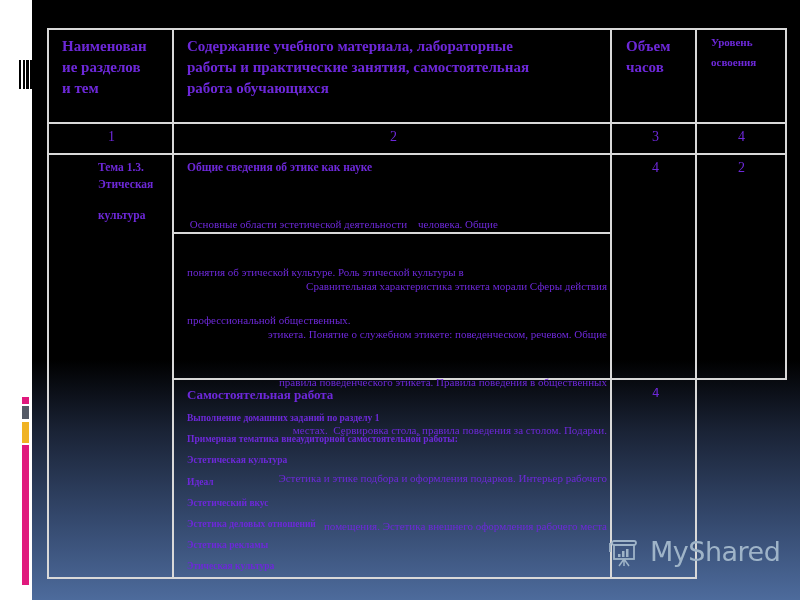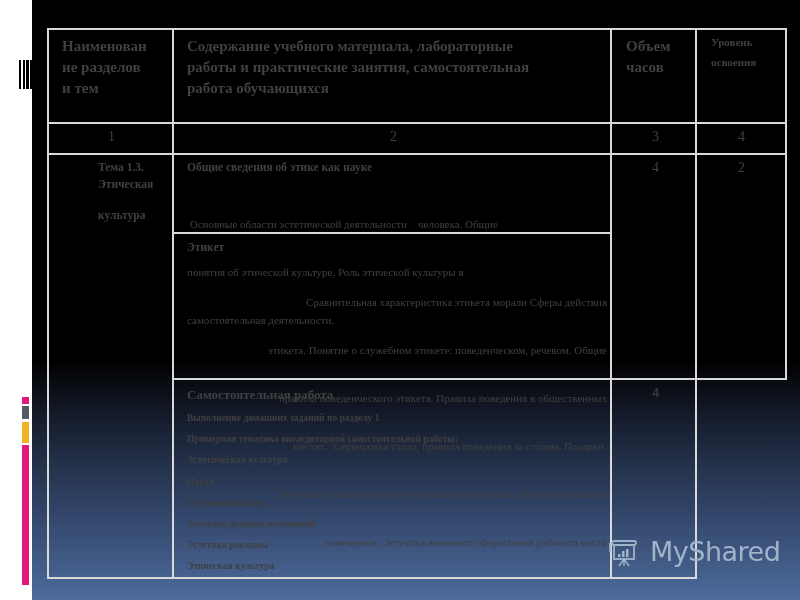--- a/index.html
+++ b/index.html
@@ -11,21 +11,21 @@
   .slide {
     position: absolute; left: 32px; top: 0; width: 768px; height: 600px;
     background: linear-gradient(to bottom, #000000 0%, #000000 60%, #1a2336 72%, #33476b 86%, #4d6b9c 100%);
   }
   .deco-bars { position: absolute; left: 19px; top: 60px; width: 13px; height: 29px; }
   .deco-bars span { position: absolute; top: 0; height: 29px; background: #000; }
   .color-bars { position: absolute; left: 22px; }
   .cb { position: absolute; left: 0; width: 7px; }
   .hline { position: absolute; background: #d9d9d9; height: 2px; }
   .vline { position: absolute; background: #d9d9d9; width: 2px; }
-  .txt { position: absolute; color: #404040; }
+  .txt { position: absolute; color: #6d28d9; }
   .h1 { font-weight: bold; font-size: 15px; line-height: 21px; }
   .h-small { font-weight: bold; font-size: 11px; line-height: 20px; }
   .num { font-size: 14px; }
   .b12 { font-weight: bold; font-size: 11.5px; }
   .p { font-size: 11px; line-height: 16px; }
   .sr-title { font-weight: bold; font-size: 13px; }
   .sr-item { font-size: 9.5px; line-height: 21.2px; }
   .watermark {
     position: absolute; left: 608px; top: 536px; width: 170px; height: 36px;
     color: #9fb4c8; font-family: "DejaVu Sans", sans-serif; font-size: 27px;
@@ -95,28 +95,27 @@
     <div>Тема 1.3.</div>
     <div>Этическая</div>
     <div style="margin-top:14px;">культура</div>
   </div>
 
   <div class="txt" style="left:187px;top:159px;width:420px;">
     <div class="b12" style="line-height:16px;">Общие сведения об этике как науке</div>
     <div class="p" style="margin-top:9px;white-space:pre;">
       <div> Основные области эстетической деятельности    человека. Общие</div>
       <div>понятия об этической культуре. Роль этической культуры в</div>
-      <div>самостоятельная деятельности.</div>
+      <div>профессиональной общественных.</div>
     </div>
   </div>
   <div class="txt num" style="left:652px;top:160px;">4</div>
   <div class="txt num" style="left:738px;top:160px;">2</div>
 
   <div class="txt" style="left:187px;top:239px;width:420px;">
-    <div class="b12" style="line-height:16px;">Этикет</div>
     <div class="p" style="margin-top:7px;white-space:pre;text-align:right;">
       <div>        Сравнительная характеристика этикета морали Сферы действия</div>
       <div>этикета. Понятие о служебном этикете: поведенческом, речевом. Общие</div>
       <div>правила поведенческого этикета. Правила поведения в общественных</div>
       <div>местах.  Сервировка стола, правила поведения за столом. Подарки.</div>
       <div>Эстетика и этике подбора и оформления подарков. Интерьер рабочего</div>
       <div>помещения. Эстетика внешнего оформления рабочего места</div>
     </div>
   </div>
 

